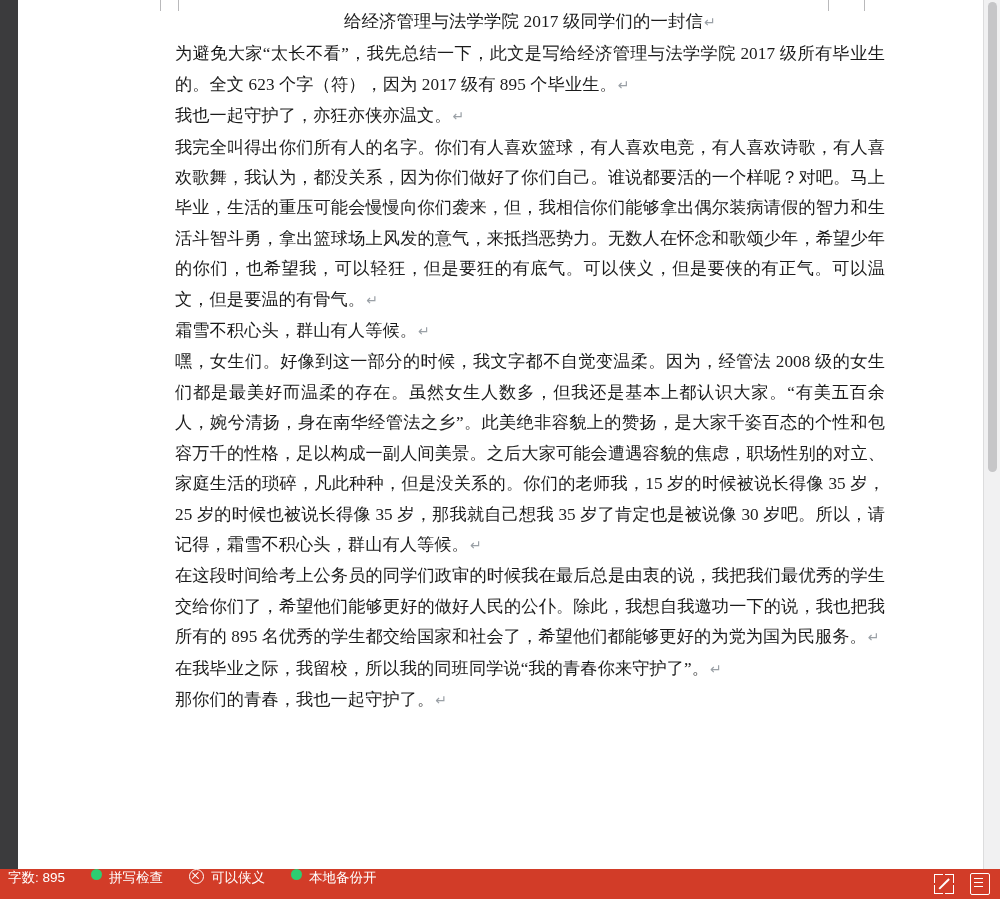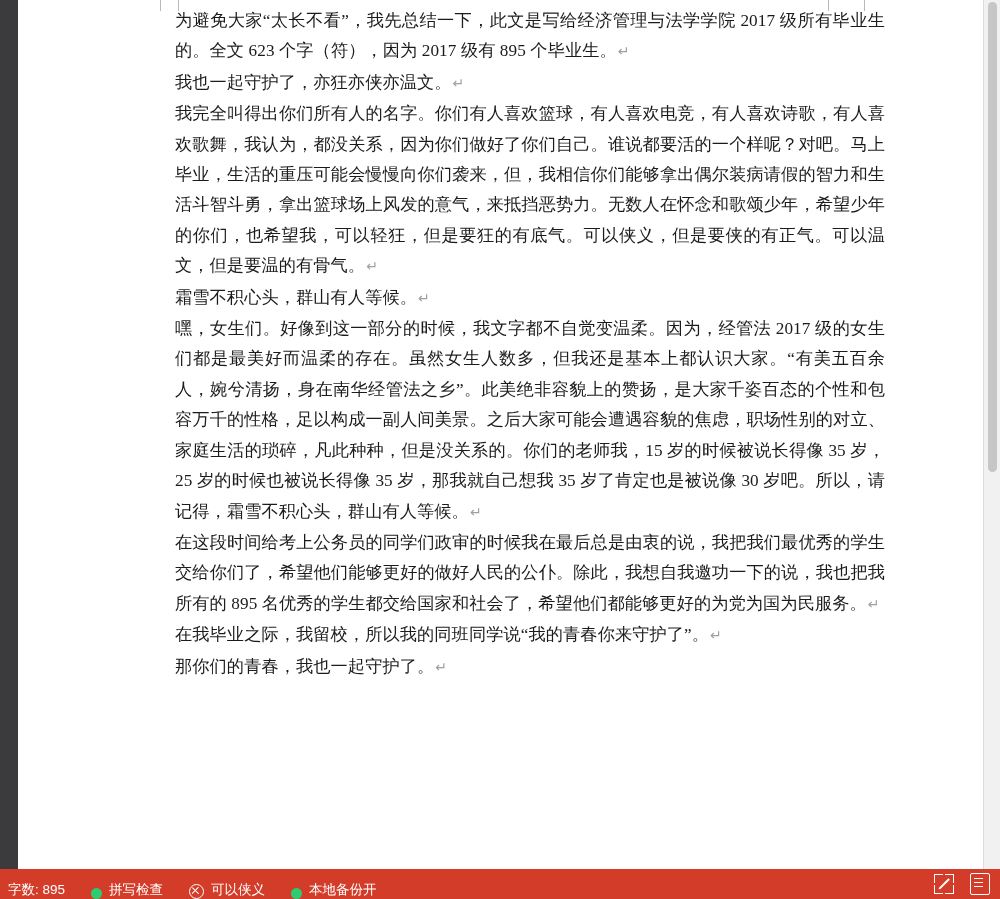--- a/index.html
+++ b/index.html
@@ -120,21 +120,21 @@
     height: 30px;
     background: #d23c28;
     display: flex;
     align-items: center;
     color: #ffffff;
     font-family: "Liberation Sans", sans-serif;
     font-size: 13.5px;
   }
   .statusbar .item {
     display: flex;
-    align-items: flex-end;
+    align-items: flex-start;
     height: 30px;
     padding: 0 13px;
     white-space: nowrap;
   }
   .statusbar .item.first { padding-left: 8px; }
   .dot {
     width: 11px;
     height: 11px;
     border-radius: 50%;
     background: #2ecc71;
@@ -220,26 +220,27 @@
   <div class="page-sheet"></div>
 
   <div class="ruler">
     <div class="mark m1"></div>
     <div class="mark m2"></div>
     <div class="mark m3"></div>
     <div class="mark m4"></div>
   </div>
 
   <div class="doc">
+    <div class="title"><span>给经济管理与法学学院 2017 级同学们的一封信</span><span class="pilcrow">↵</span></div>
 
     <p><span>为避免大家“太长不看”，我先总结一下，此文是写给经济管理与法学学院 2017 级所有毕业生的。全文 623 个字（符），因为 2017 级有 895 个毕业生。</span><span class="pilcrow">↵</span></p>
     <p><span>我也一起守护了，亦狂亦侠亦温文。</span><span class="pilcrow">↵</span></p>
     <p><span>我完全叫得出你们所有人的名字。你们有人喜欢篮球，有人喜欢电竞，有人喜欢诗歌，有人喜欢歌舞，我认为，都没关系，因为你们做好了你们自己。谁说都要活的一个样呢？对吧。马上毕业，生活的重压可能会慢慢向你们袭来，但，我相信你们能够拿出偶尔装病请假的智力和生活斗智斗勇，拿出篮球场上风发的意气，来抵挡恶势力。无数人在怀念和歌颂少年，希望少年的你们，也希望我，可以轻狂，但是要狂的有底气。可以侠义，但是要侠的有正气。可以温文，但是要温的有骨气。</span><span class="pilcrow">↵</span></p>
     <p><span>霜雪不积心头，群山有人等候。</span><span class="pilcrow">↵</span></p>
-    <p><span>嘿，女生们。好像到这一部分的时候，我文字都不自觉变温柔。因为，经管法 2017 级的女生们都是最美好而温柔的存在。虽然女生人数多，但我还是基本上都认识大家。“有美五百余人，婉兮清扬，身在南华经管法之乡”。此美绝非容貌上的赞扬，是大家千姿百态的个性和包容万千的性格，足以构成一副人间美景。之后大家可能会遭遇容貌的焦虑，职场性别的对立、家庭生活的琐碎，凡此种种，但是没关系的。你们的老师我，15 岁的时候被说长得像 35 岁，25 岁的时候也被说长得像 35 岁，那我就自己想我 35 岁了肯定也是被说像 30 岁吧。所以，请记得，霜雪不积心头，群山有人等候。</span><span class="pilcrow">↵</span></p>
+    <p><span>嘿，女生们。好像到这一部分的时候，我文字都不自觉变温柔。因为，经管法 2008 级的女生们都是最美好而温柔的存在。虽然女生人数多，但我还是基本上都认识大家。“有美五百余人，婉兮清扬，身在南华经管法之乡”。此美绝非容貌上的赞扬，是大家千姿百态的个性和包容万千的性格，足以构成一副人间美景。之后大家可能会遭遇容貌的焦虑，职场性别的对立、家庭生活的琐碎，凡此种种，但是没关系的。你们的老师我，15 岁的时候被说长得像 35 岁，25 岁的时候也被说长得像 35 岁，那我就自己想我 35 岁了肯定也是被说像 30 岁吧。所以，请记得，霜雪不积心头，群山有人等候。</span><span class="pilcrow">↵</span></p>
     <p><span>在这段时间给考上公务员的同学们政审的时候我在最后总是由衷的说，我把我们最优秀的学生交给你们了，希望他们能够更好的做好人民的公仆。除此，我想自我邀功一下的说，我也把我所有的 895 名优秀的学生都交给国家和社会了，希望他们都能够更好的为党为国为民服务。</span><span class="pilcrow">↵</span></p>
     <p><span>在我毕业之际，我留校，所以我的同班同学说“我的青春你来守护了”。</span><span class="pilcrow">↵</span></p>
     <p><span>那你们的青春，我也一起守护了。</span><span class="pilcrow">↵</span></p>
 
   </div>
 
   <div class="scroll-track">
     <div class="scroll-thumb"></div>
   </div>
 

